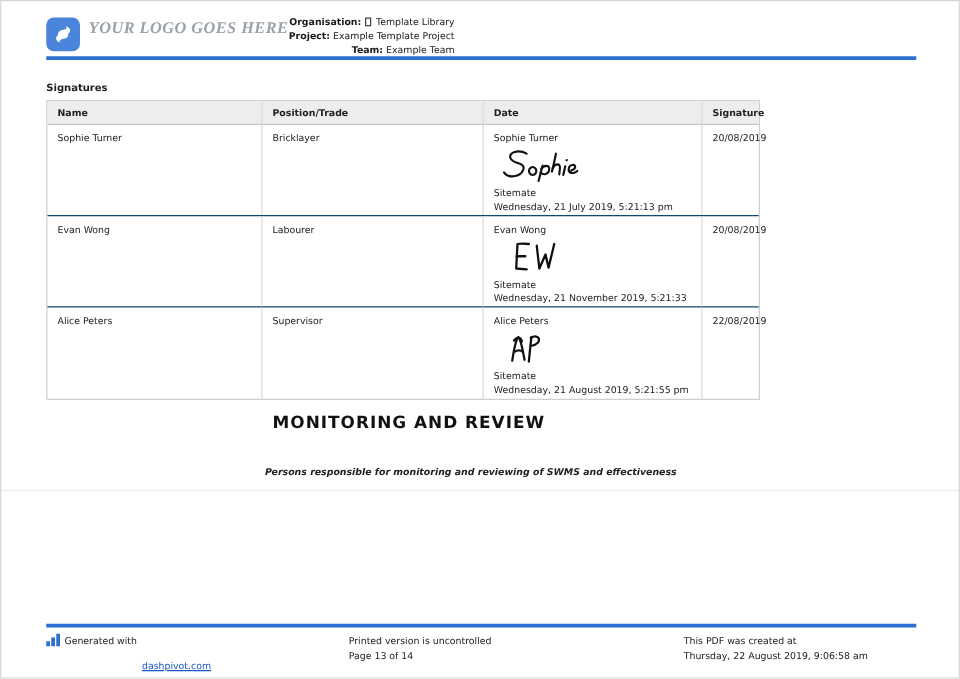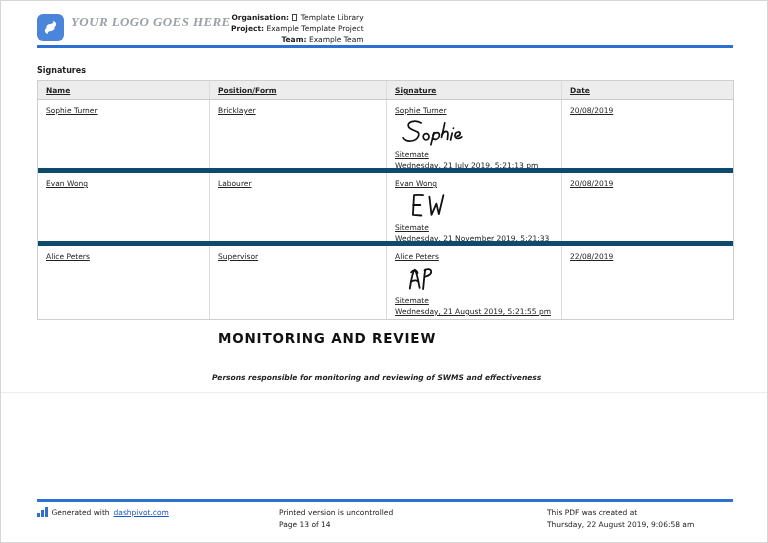--- a/index.html
+++ b/index.html
@@ -26,44 +26,44 @@
   .small-val { font-size: 6.8px; color: #333; }
   .doc-icon { display: inline-block; width: 5px; height: 7px; border: 0.9px solid #444;
     vertical-align: -1px; margin: 0 1px; }
   .rule-blue { position: absolute; left: 36px; width: 696px; height: 2.5px; background: #2b70d3; }
   .rule-header { top: 44px; }
   .rule-footer { top: 498px; }
   .rule-gray { position: absolute; left: 0; top: 391px; width: 768px; height: 1px; background: #ececec; }
 
   
   .sig-label { position: absolute; left: 36px; top: 65px; font-size: 8px; font-weight: bold; }
-  .sig-table { position: absolute; left: 36px; top: 79px; width: 697px;
-    border: 1px solid #cfcfcf; font-size: 7.5px; text-decoration: underline; }
+  .sig-table { position: absolute; left: 36px; top: 79px; width: 571px;
+    border: 1px solid #cfcfcf; font-size: 7.5px; }
   .t-row { display: grid; grid-template-columns: 172px 177px 175px 171px; }
   .t-head { background: #ededed; border-bottom: 1px solid #c9c9c9; }
   .t-head .t-cell { padding: 5px 8px 4px 8px; font-weight: bold; }
-  .t-body { border-bottom: 5px solid #0c4a6e; height: 73px; }
+  .t-body { border-bottom: 1px solid #0c4a6e; height: 73px; }
   .t-body:last-child { border-bottom: none; }
   .t-cell { padding: 6px 8px; border-right: 1px solid #dcdcdc; overflow: hidden; }
   .t-cell:last-child { border-right: none; }
   .sig-svg { display: block; margin: 3px 0 3px 6px; }
   .sig-meta { line-height: 11px; }
 
   
   .section-heading { position: absolute; left: 217px; top: 329px; font-size: 13.5px;
     font-weight: bold; letter-spacing: .8px; color: #111; }
   .section-sub { position: absolute; left: 211px; top: 372px; font-size: 7.5px;
     font-weight: bold; font-style: italic; color: #222; }
 
   
   .foot { position: absolute; top: 506px; font-size: 7.5px; line-height: 12px; color: #222; }
   .foot-left { left: 36px; display: flex; gap: 4px; }
   .foot-mid { left: 278px; }
   .foot-right { left: 546px; }
-  .foot a { color: #1a56c4; text-decoration: underline; cursor: pointer; }
+  .foot a { color: #1a56c4; text-decoration: underline; cursor: pointer; margin-top: 20px; }
   .bars { display: inline-flex; align-items: flex-end; gap: 1.5px; height: 10px; }
   .bars i { display: block; width: 2.5px; background: #2e6fd0; }
   .bars i:nth-child(1) { height: 4px; }
   .bars i:nth-child(2) { height: 7px; }
   .bars i:nth-child(3) { height: 10px; }
 </style>
 </head>
 <body>
 
 <div class="page">
@@ -83,23 +83,23 @@
   </div>
 
 
   <div class="rule-blue rule-header"></div>
 
   <div class="sig-label">Signatures</div>
 
   <div class="sig-table">
     <div class="t-row t-head">
       <div class="t-cell">Name</div>
-      <div class="t-cell">Position/Form</div>
+      <div class="t-cell">Position/Trade</div>
+      <div class="t-cell">Date</div>
       <div class="t-cell">Signature</div>
-      <div class="t-cell">Date</div>
     </div>
 
     <div class="t-row t-body">
       <div class="t-cell">Sophie Turner</div>
       <div class="t-cell">Bricklayer</div>
       <div class="t-cell">
         <div>Sophie Turner</div>
         <svg class="sig-svg" width="64" height="28" viewBox="0 0 120 52">
           <g fill="none" stroke="#111" stroke-width="3.2" stroke-linecap="round" stroke-linejoin="round">
             <path d="M38,9 C26,2 10,7 14,16 C18,25 37,22 33,33 C29,45 9,46 4,37"></path>

